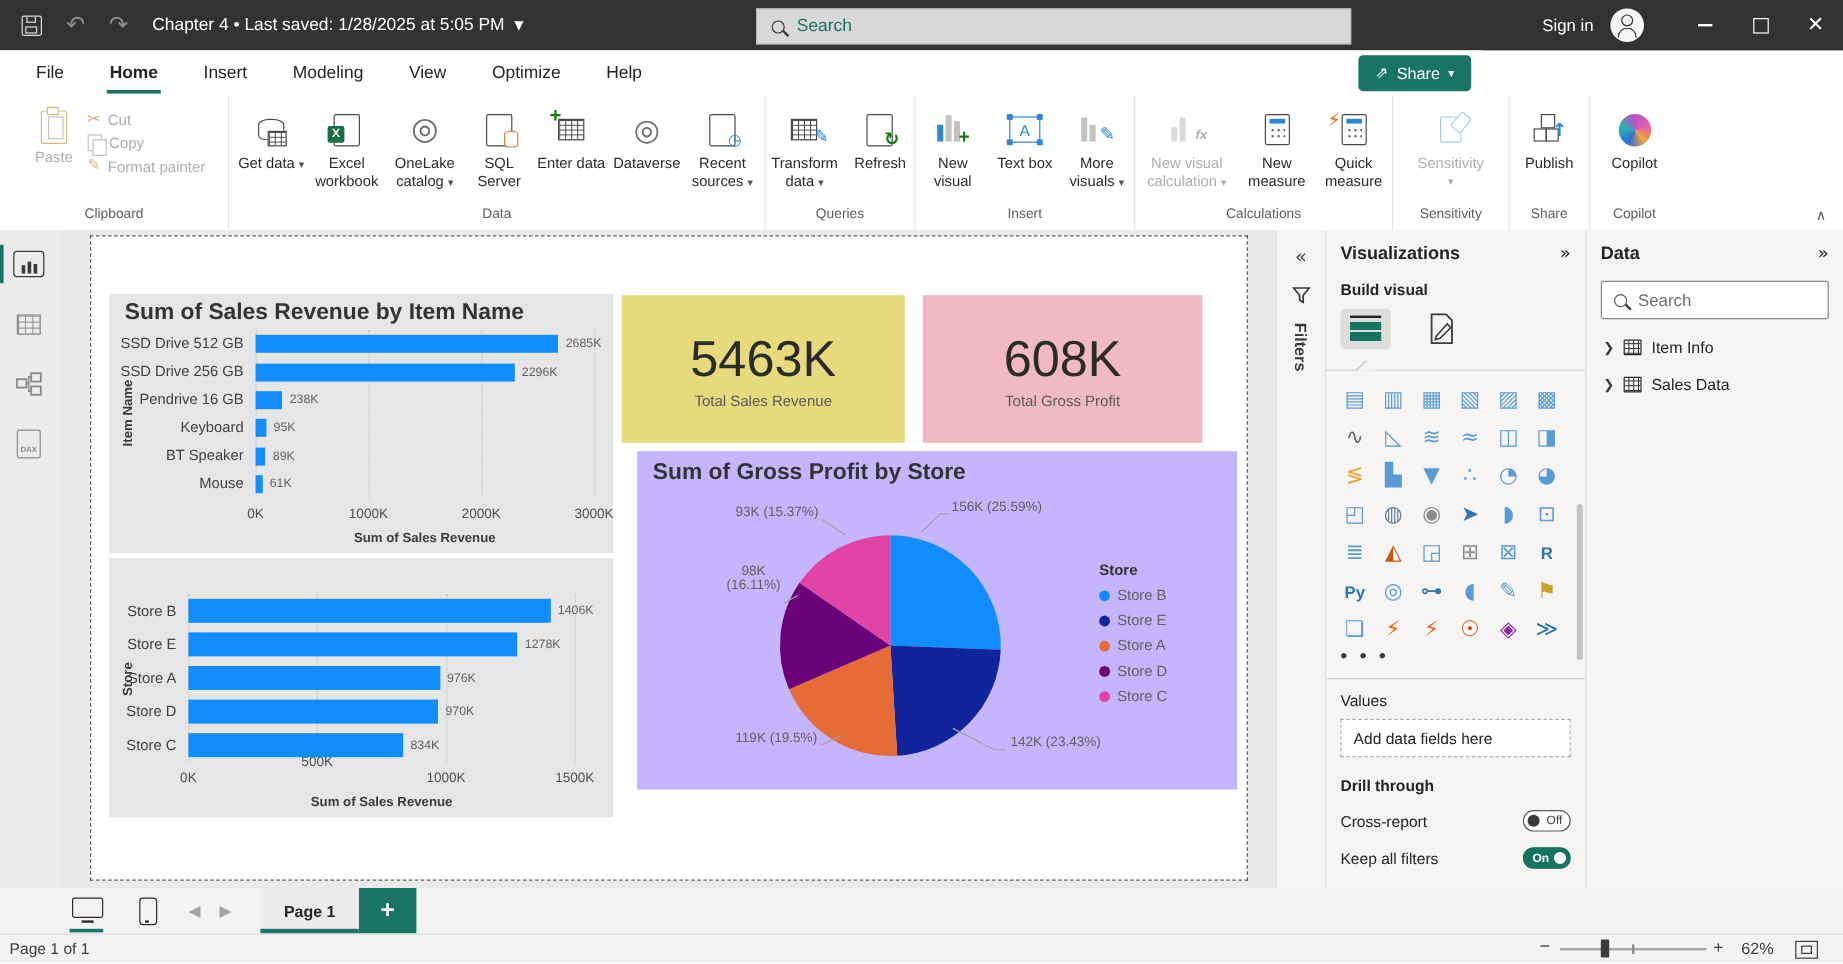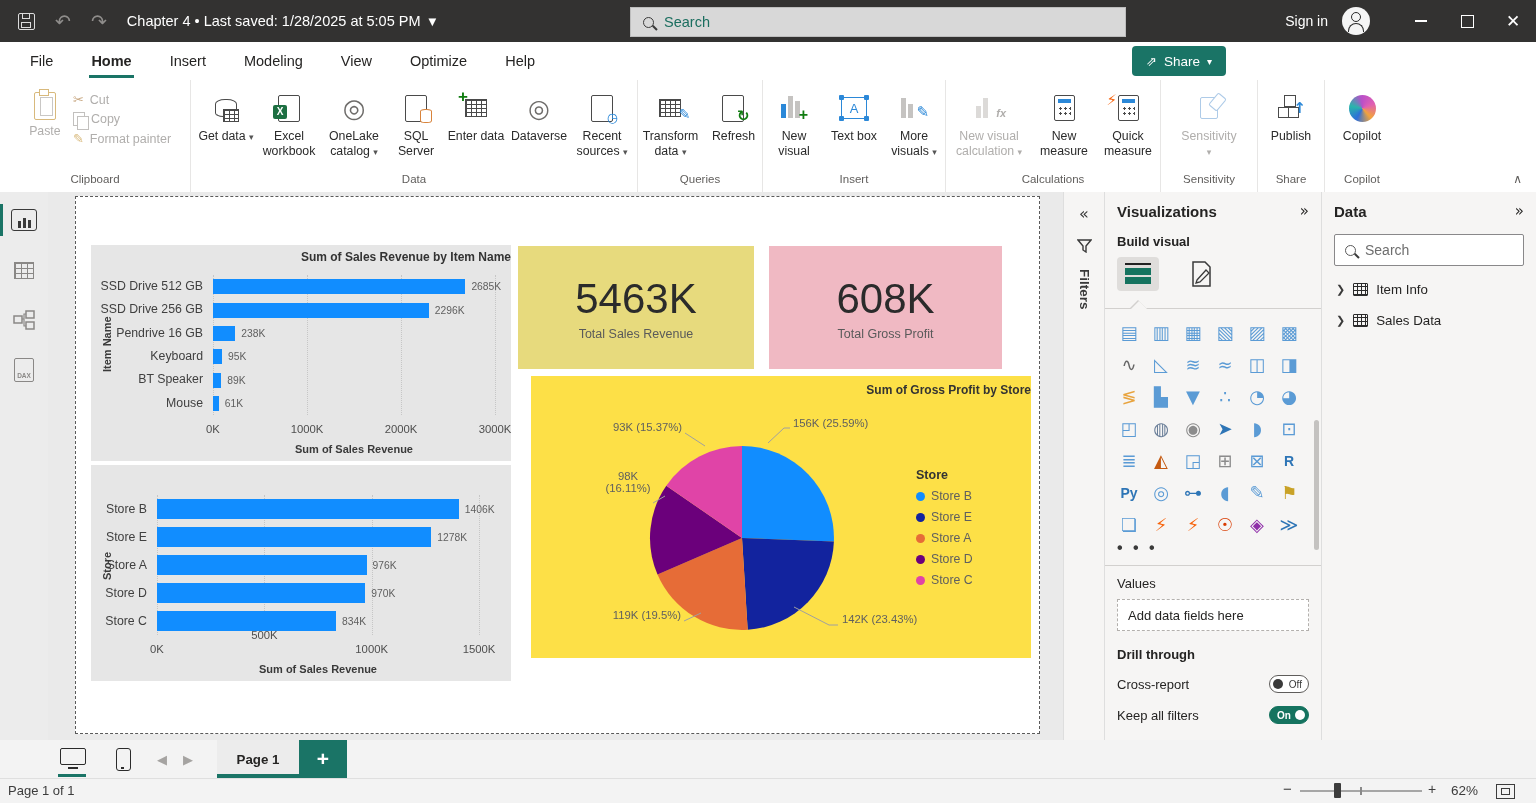--- a/index.html
+++ b/index.html
@@ -107,34 +107,34 @@
       linear-gradient(#8a8886 1px,transparent 1px) 0 0/100% 5px,
       linear-gradient(90deg,#8a8886 1px,transparent 1px) 0 0/6px 100%;}
   .dax-ic{width:18px;height:20px;border:1.5px solid #8a8886;border-radius:2px;display:flex;align-items:flex-end;justify-content:center;font-size:6.5px;color:#8a8886;font-weight:700;letter-spacing:0;padding-bottom:2px;}
 
   .canvas-area{width:1015px;background:#eaeaea;position:relative;flex:none;}
   .page{position:absolute;left:27px;top:4px;width:963px;height:536px;background:#fff;border:1px dashed #5a5a5a;}
   .page-title{position:absolute;left:17px;top:8px;font-size:27px;font-weight:300;color:#252423;letter-spacing:.2px;}
 
   .visual{position:absolute;}
   .chartbox{background:#e6e6e6;}
-  .bc-title{position:absolute;left:0;right:0;top:5px;text-align:right;font-size:12px;font-weight:700;color:#333;}
+  .bc-title{position:absolute;left:13px;right:0;top:5px;text-align:left;font-size:19px;font-weight:700;color:#333;}
   .gridline{position:absolute;border-left:1px dotted #c6c6c6;}
   .hrow-cat{position:absolute;font-size:12.3px;color:#404040;text-align:right;}
   .hbar{position:absolute;background:#118DFF;}
   .hbar-lab{position:absolute;font-size:10.3px;color:#5f5f5f;white-space:nowrap;}
   .tick-lab{position:absolute;font-size:11.3px;color:#4f4f4f;transform:translateX(-50%);}
   .x-title{position:absolute;font-size:11px;font-weight:700;color:#3a3a3a;transform:translateX(-50%);}
   .y-title{position:absolute;font-size:11px;font-weight:700;color:#3a3a3a;transform:rotate(-90deg);transform-origin:left top;white-space:nowrap;}
 
   .kpi-card{display:flex;flex-direction:column;align-items:center;justify-content:center;gap:4px;}
   .kpi-value{font-size:42px;font-weight:300;color:#2b2b2b;}
   .kpi-label{font-size:12.5px;color:#5a5a5a;}
 
-  .pie-box{background:#fde047;}
+  .pie-box{background:#c4b5fd;}
   .pie-label{position:absolute;font-size:11.3px;color:#5f5f5f;white-space:pre-line;}
   .legend{position:absolute;}
   .legend-title{font-size:12.5px;font-weight:700;color:#333;margin-bottom:7px;}
   .legend-item{display:flex;align-items:center;gap:6px;margin-bottom:7px;}
   .legend-dot{width:9px;height:9px;border-radius:50%;flex:none;}
   .legend-text{font-size:12.3px;color:#5f5f5f;}
 
   .filters-rail{width:40px;background:#f6f5f4;border-left:1px solid #dedede;flex:none;display:flex;flex-direction:column;align-items:center;padding-top:12px;gap:16px;}
   .filters-expand{font-size:16px;color:#3a3a3a;}
   .filters-word{writing-mode:vertical-rl;font-size:13.5px;font-weight:700;color:#3a3a3a;}

